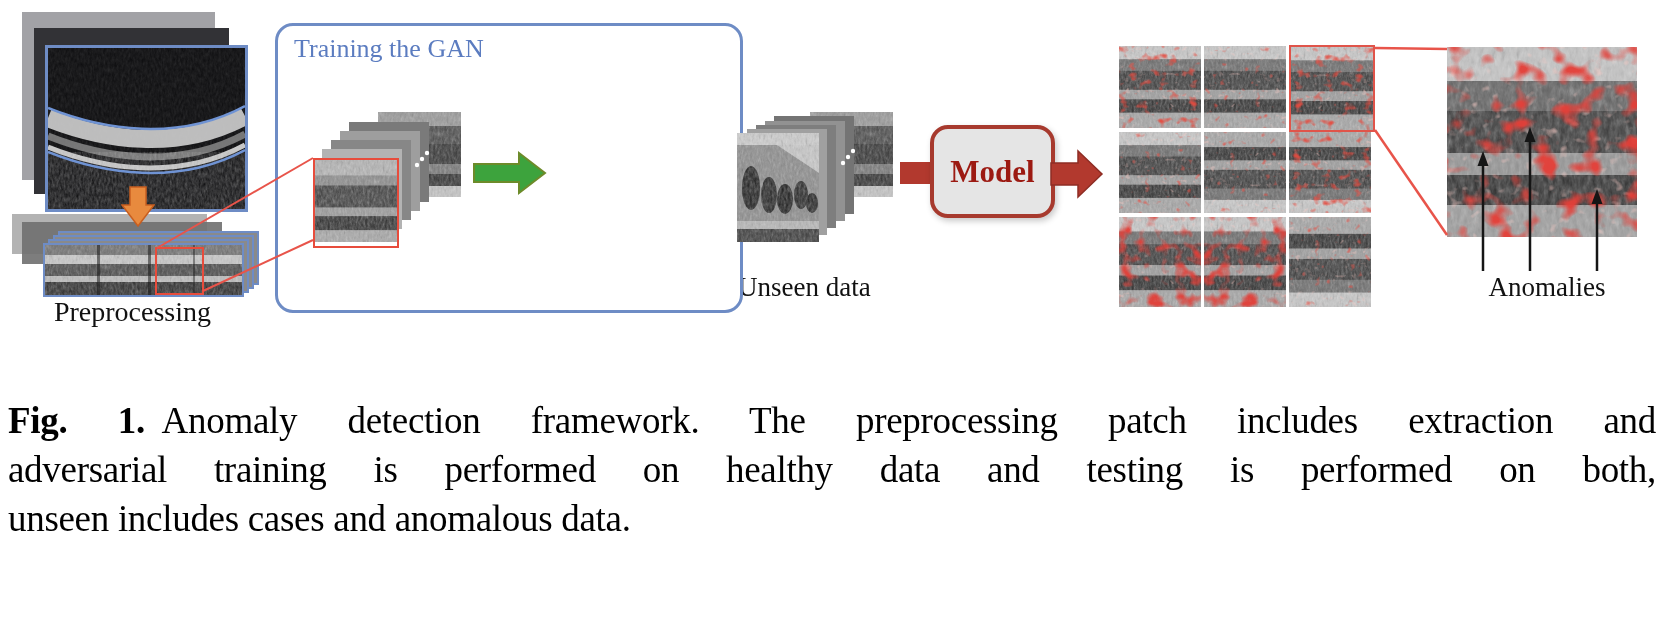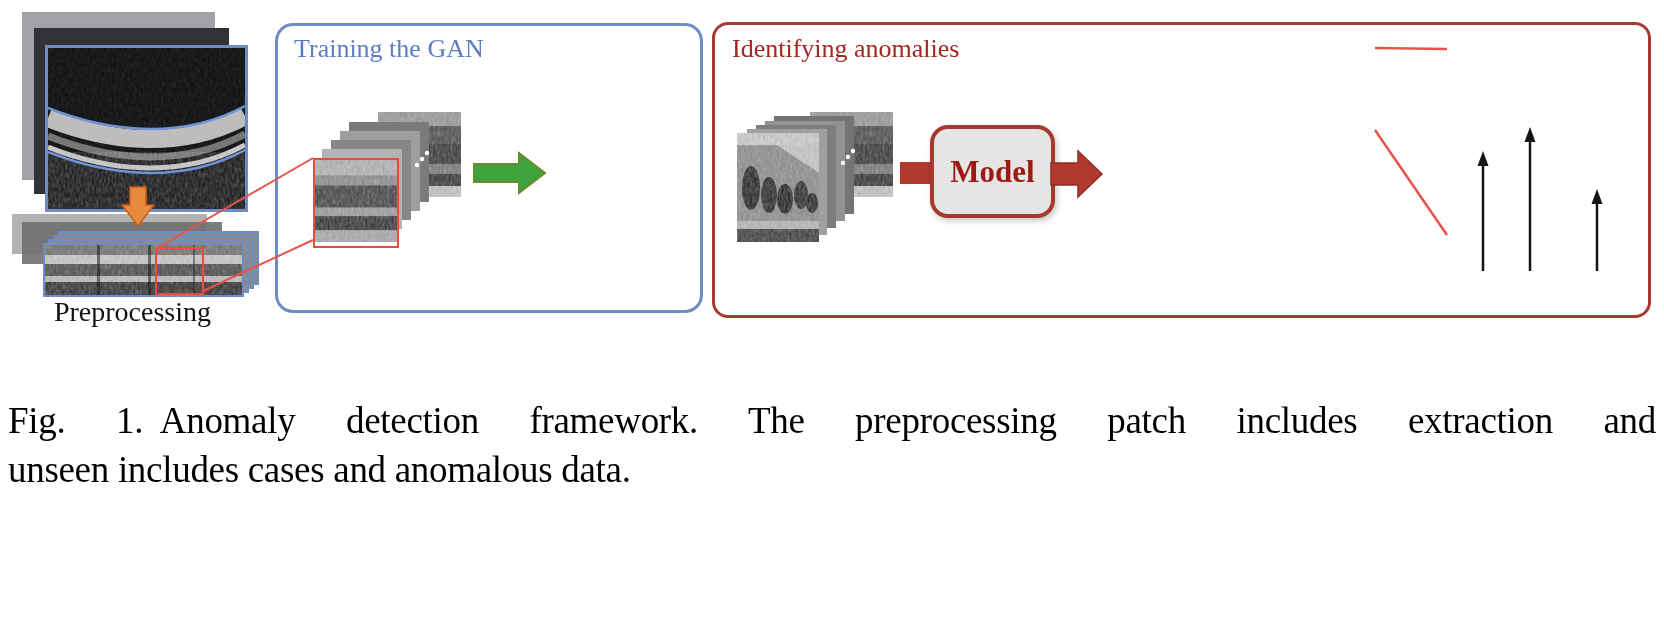--- a/index.html
+++ b/index.html
@@ -12,21 +12,21 @@
              border:3px solid #6e8cc5;background:#0c0c0e;z-index:3;}
   .strip-ghost{position:absolute;width:197px;height:50px;border:2px solid #6e8cc5;background:#8a8a8a;}
   .strip-front{position:absolute;left:43px;top:243px;width:197px;height:50px;
                border:2px solid #6e8cc5;z-index:3;}
   .patch-highlight{position:absolute;left:155px;top:247px;width:45px;height:44px;
                    border:2px solid #e74c3c;z-index:5;}
   .prep-label{position:absolute;left:25px;top:296px;width:215px;text-align:center;
               font-size:28px;z-index:4;}
   
   .gan-box{position:absolute;left:275px;top:23px;width:422px;height:284px;
-           border:3px solid #6e8cc5;border-radius:18px;background:#fff;z-index:1;}
+           border:3px solid #6e8cc5;border-radius:18px;background:#fff;z-index:1;padding-left:40px;}
   .gan-title{position:absolute;left:16px;top:8px;font-size:26px;color:#5b7cc0;}
   .anom-box{position:absolute;left:712px;top:22px;width:933px;height:290px;
             border:3.5px solid #a73a2e;border-radius:16px;background:#fff;z-index:1;}
   .anom-title{position:absolute;left:17px;top:9px;font-size:26px;color:#a3261f;}
   .model-box{position:absolute;display:flex;align-items:center;justify-content:center;
              background:#e5e5e5;font-weight:bold;font-size:31px;
              box-shadow:2px 3px 6px rgba(0,0,0,.22);}
   .model-blue{left:553px;top:128px;width:121px;height:84px;border:3px solid #7a99cc;
               border-radius:16px;color:#5674bf;}
   .model-red{left:930px;top:125px;width:117px;height:85px;border:4px solid #a73a2e;
@@ -47,21 +47,21 @@
   .fx{transform:scaleX(-1);} .fy{transform:scaleY(-1);} .r2{transform:rotate(180deg);}
   .anomalies-label{position:absolute;left:1452px;top:272px;width:190px;text-align:center;
                    font-size:27px;z-index:6;}
   
   .overlay{position:absolute;left:0;top:0;width:1664px;height:618px;z-index:6;pointer-events:none;}
   
   .caption{position:absolute;left:8px;top:396px;width:1648px;font-size:37px;line-height:49px;
            letter-spacing:-0.3px;color:#000;}
   .cap-line{text-align:justify;text-align-last:justify;}
   .cap-line.last{text-align-last:left;}
-  .cap-tag{font-weight:normal;margin-right:0.45em;}
+  .cap-tag{font-weight:bold;margin-right:0.45em;}
   .defs-hidden{position:absolute;width:0;height:0;overflow:hidden;}
 </style>
 </head>
 <body>
 
 <svg class="defs-hidden" aria-hidden="true">
   <defs>
     <filter id="fGray" x="0" y="0" width="100%" height="100%">
       <feTurbulence type="fractalNoise" baseFrequency="0.45 0.2" numOctaves="3" seed="8"></feTurbulence>
       <feColorMatrix type="saturate" values="0"></feColorMatrix>
@@ -248,23 +248,20 @@
       </svg>
   </div>
   <svg class="arrow" style="left:473px;top:150px;" width="74" height="46" viewBox="0 0 74 46">
     <polygon points="1,14 46,14 46,3 72,23 46,43 46,32 1,32" fill="#3da33d" stroke="#6d8b2a" stroke-width="2"></polygon>
   </svg>
   <div class="model-box model-blue">
     <span>Model</span>
   </div>
   <div class="data-label" style="left:290px;top:267px;">Healthy data</div>
 
-  <div class="anom-box">
-    <div class="anom-title">Identifying anomalies</div>
-  </div>
   <div class="patch-img" style="left:810px;top:112px;z-index:1;">
     <svg width="83" height="85" viewBox="0 0 83 85" preserveAspectRatio="none">
         <use href="#symPatchB"></use>
       </svg>
   </div>
   <svg class="dots" style="left:840px;top:148px;" width="16" height="18" viewBox="0 0 16 18">
       <use href="#symDots"></use>
     </svg>
   <div class="gray-sheet" style="left:774px;top:116px;width:80px;height:98px;background:#747474;"></div>
   <div class="gray-sheet" style="left:765px;top:121px;width:80px;height:100px;background:#929292;"></div>
@@ -328,20 +325,21 @@
       <svg class="fy" viewBox="0 0 83 86" preserveAspectRatio="none">
         <use href="#symAnomB"></use>
       </svg>
     </div>
 
   <div class="cell" style="left:1447px;top:47px;width:190px;height:190px;">
     <svg viewBox="0 0 190 190" preserveAspectRatio="none">
         <use href="#symAnomBig"></use>
       </svg>
   </div>
+  <div class="anomalies-label">Anomalies</div>
 
   <svg class="overlay" width="1664" height="618" viewBox="0 0 1664 618">
     <g stroke="#e8544a" stroke-width="2">
       <line x1="157" y1="248" x2="313" y2="158"></line>
       <line x1="203" y1="291" x2="313" y2="240"></line>
     </g>
     <g stroke="#e8544a" stroke-width="2.5">
       <line x1="1375" y1="48" x2="1447" y2="49"></line>
       <line x1="1375" y1="130" x2="1447" y2="235"></line>
     </g>
@@ -350,16 +348,17 @@
       <polygon points="1483,151 1477.5,166 1488.5,166" stroke="none"></polygon>
       <line x1="1530" y1="271" x2="1530" y2="138"></line>
       <polygon points="1530,127 1524.5,142 1535.5,142" stroke="none"></polygon>
       <line x1="1597" y1="271" x2="1597" y2="200"></line>
       <polygon points="1597,189 1591.5,204 1602.5,204" stroke="none"></polygon>
     </g>
   </svg>
 
   <div class="caption">
     <div class="cap-line"><b class="cap-tag">Fig. 1.</b><span>Anomaly detection framework. The preprocessing patch includes extraction and</span></div>
+    <div class="cap-line">adversarial training is performed on healthy data and testing is performed on both,</div>
     <div class="cap-line last">unseen includes cases and anomalous data.</div>
   </div>
 
 </div>
 
 </body></html>

